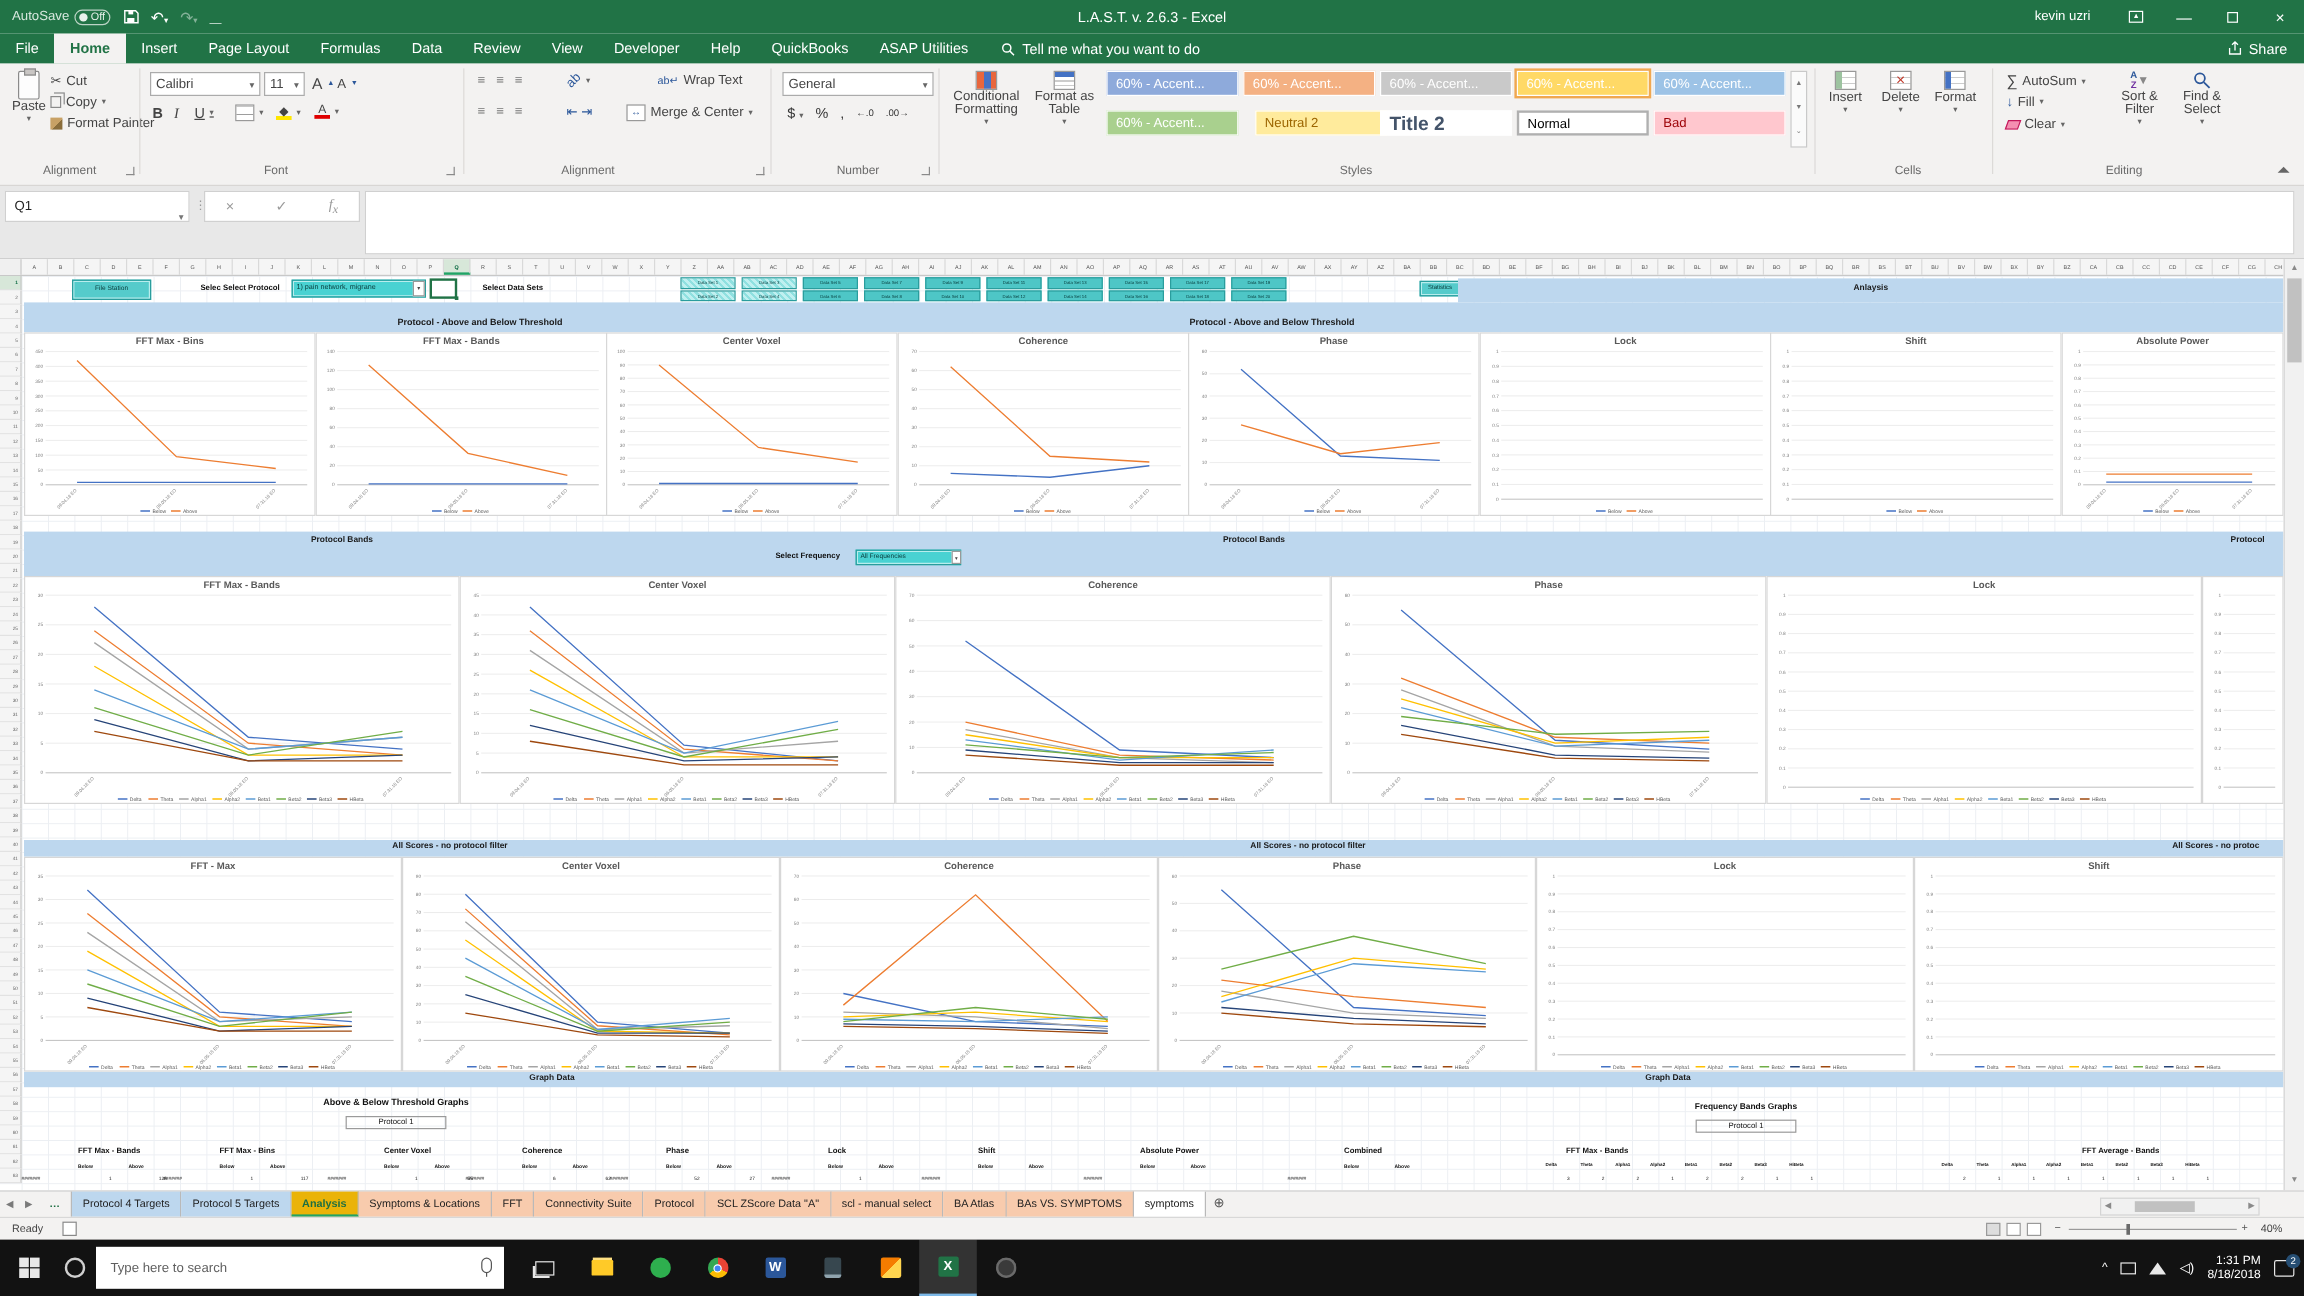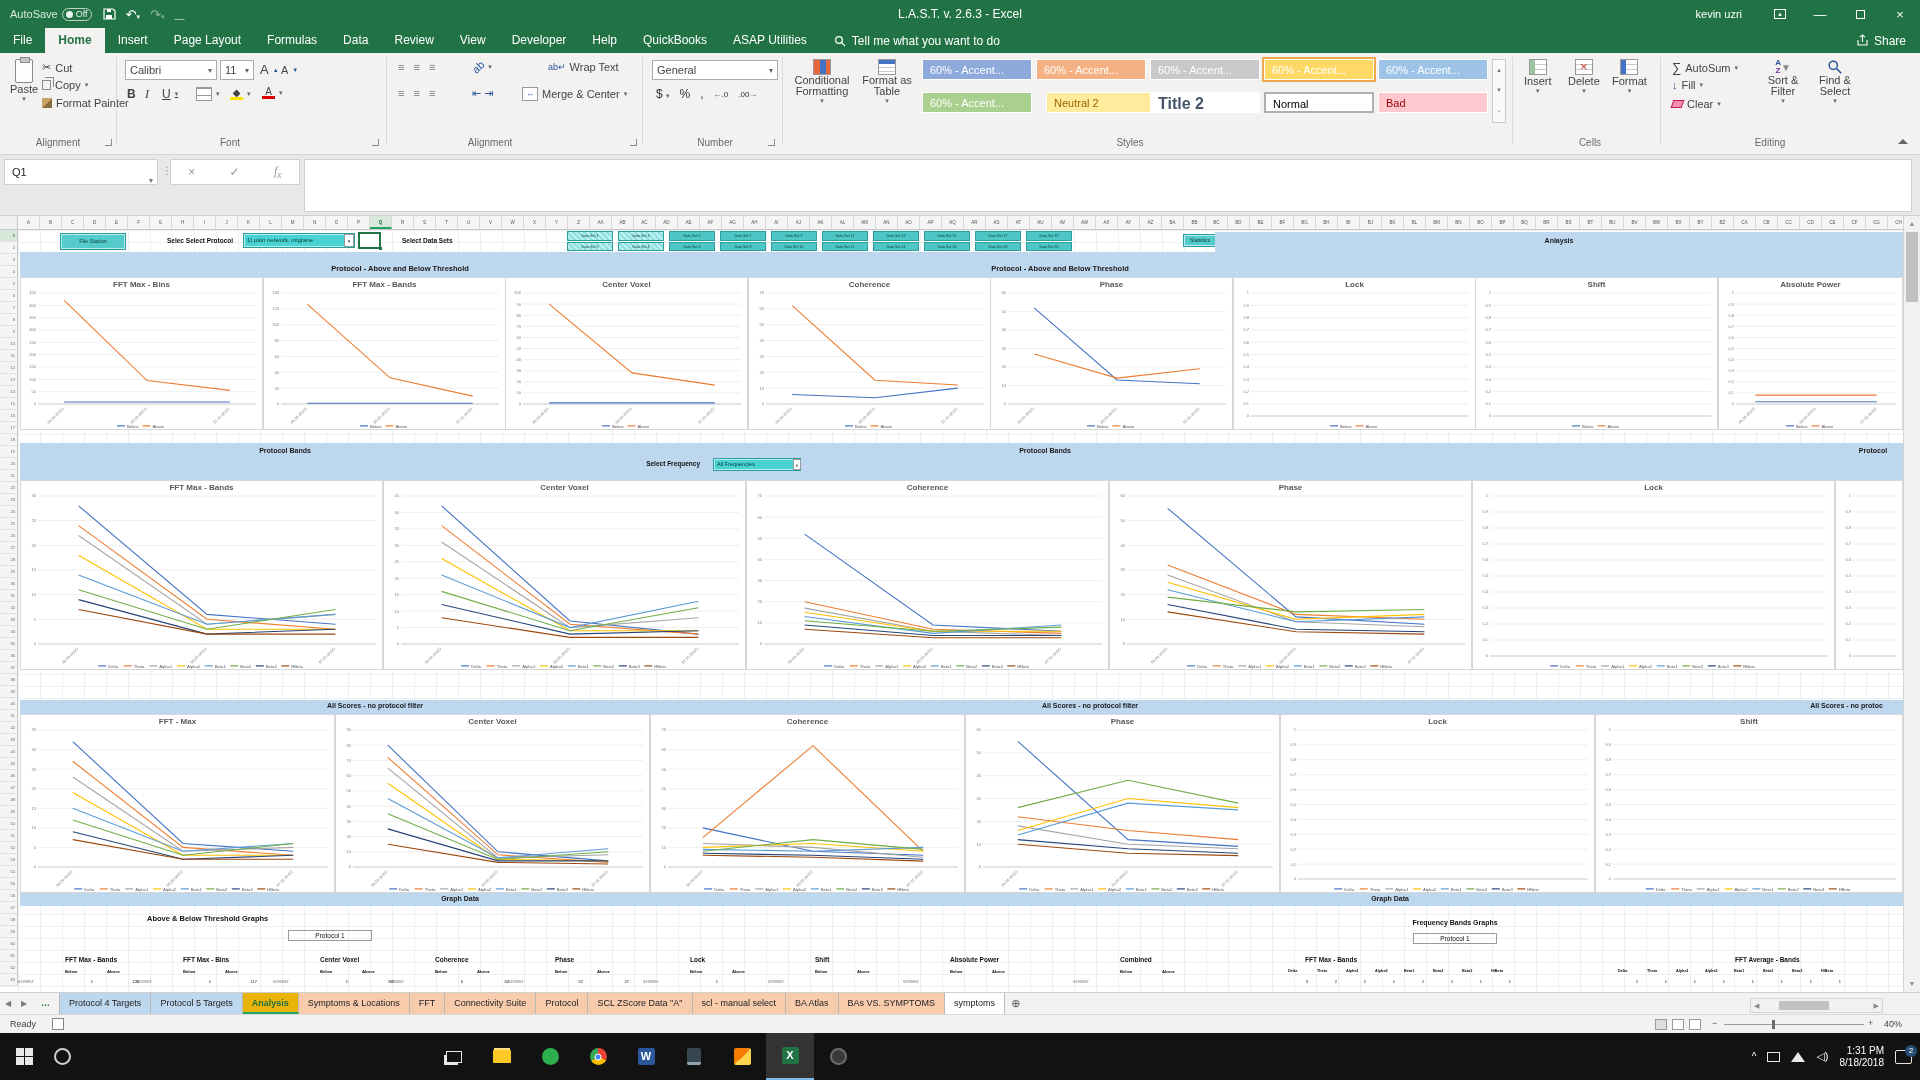--- a/index.html
+++ b/index.html
@@ -1297,21 +1297,21 @@
           <text x="138.5" y="175.5" font-size="4.2" fill="#595959" text-anchor="start" font-family="Liberation Sans, sans-serif">Alpha2</text>
           <line x1="156.3" y1="173.9" x2="164.3" y2="173.9" stroke="#5b9bd5" stroke-width="1.2"></line>
           <text x="166.3" y="175.5" font-size="4.2" fill="#595959" text-anchor="start" font-family="Liberation Sans, sans-serif">Beta1</text>
           <line x1="181.8" y1="173.9" x2="189.8" y2="173.9" stroke="#70ad47" stroke-width="1.2"></line>
           <text x="191.8" y="175.5" font-size="4.2" fill="#595959" text-anchor="start" font-family="Liberation Sans, sans-serif">Beta2</text>
           <line x1="207.3" y1="173.9" x2="215.3" y2="173.9" stroke="#264478" stroke-width="1.2"></line>
           <text x="217.3" y="175.5" font-size="4.2" fill="#595959" text-anchor="start" font-family="Liberation Sans, sans-serif">Beta3</text>
           <line x1="232.8" y1="173.9" x2="240.8" y2="173.9" stroke="#9e480e" stroke-width="1.2"></line>
           <text x="242.8" y="175.5" font-size="4.2" fill="#595959" text-anchor="start" font-family="Liberation Sans, sans-serif">HBeta</text>
         </svg></div>
-      <div class="gd" style="left: 130px; top: 684px; font-size: 7.5px; font-weight: bold; width: 400px; text-align: left; margin-left: 17px;">Above &amp; Below Threshold Graphs</div>
+      <div class="gd" style="left: 130px; top: 684px; font-size: 7.5px; font-weight: bold; width: 400px; text-align: center;">Above &amp; Below Threshold Graphs</div>
       <div class="gd" style="left: 1380px; top: 689px; font-size: 7px; font-weight: bold; width: 150px; text-align: center;">Frequency Bands Graphs</div>
       <div class="gd" style="left: 288px; top: 700px; width: 84px; height: 11px; border: 1px solid rgb(154, 154, 154); font-size: 6.5px; text-align: center; line-height: 10px;">Protocol 1</div>
       <div class="gd" style="left: 1413px; top: 703px; width: 84px; height: 11px; border: 1px solid rgb(154, 154, 154); font-size: 6.5px; text-align: center; line-height: 10px;">Protocol 1</div>
       <div class="gd" style="left: 65px; top: 726px; font-size: 6.5px; font-weight: bold;">FFT Max - Bands</div>
       <div class="gd" style="left: 65px; top: 739px; font-size: 4.2px; font-weight: bold;">Below</div>
       <div class="gd" style="left: 107px; top: 739px; font-size: 4.2px; font-weight: bold;">Above</div>
       <div class="gd" style="left: 18px; top: 749px; font-size: 4px;">#######</div>
       <div class="gd" style="left: 73px; top: 749px; font-size: 4px; width: 20px; text-align: right;">1</div>
       <div class="gd" style="left: 113px; top: 749px; font-size: 4px; width: 26px; text-align: right;">126</div>
       <div class="gd" style="left: 183px; top: 726px; font-size: 6.5px; font-weight: bold;">FFT Max - Bins</div>
@@ -1446,20 +1446,24 @@
   <div class="taskbar">
     <div class="tslot" style="left:0">
         <span class="winlogo">
           <span></span>
           <span></span>
           <span></span>
           <span></span>
         </span>
       </div>
     <div class="abs" style="left:54px;top:15px;width:17px;height:17px;border:2px solid #cfcfcf;border-radius:50%"></div>
+    <div class="searchbox">
+      <span>Type here to search</span>
+      <span class="mic"></span>
+    </div>
     <div id="taskicons">
         <div class="tslot" style="left: 430px;">
           <span style="width: 16px; height: 12px; border: 1px solid rgb(232, 232, 232); box-shadow: rgb(232, 232, 232) -3px 3px 0px -1px;"></span>
         </div>
         <div class="tslot" style="left: 478px;">
           <span style="width: 18px; height: 13px; background: rgb(255, 202, 40); border-radius: 1px; box-shadow: rgb(255, 224, 130) 0px -3px 0px -1px;"></span>
         </div>
         <div class="tslot" style="left: 526px;">
           <span style="width: 17px; height: 17px; border-radius: 50%; background: rgb(46, 175, 78);"></span>
         </div>

